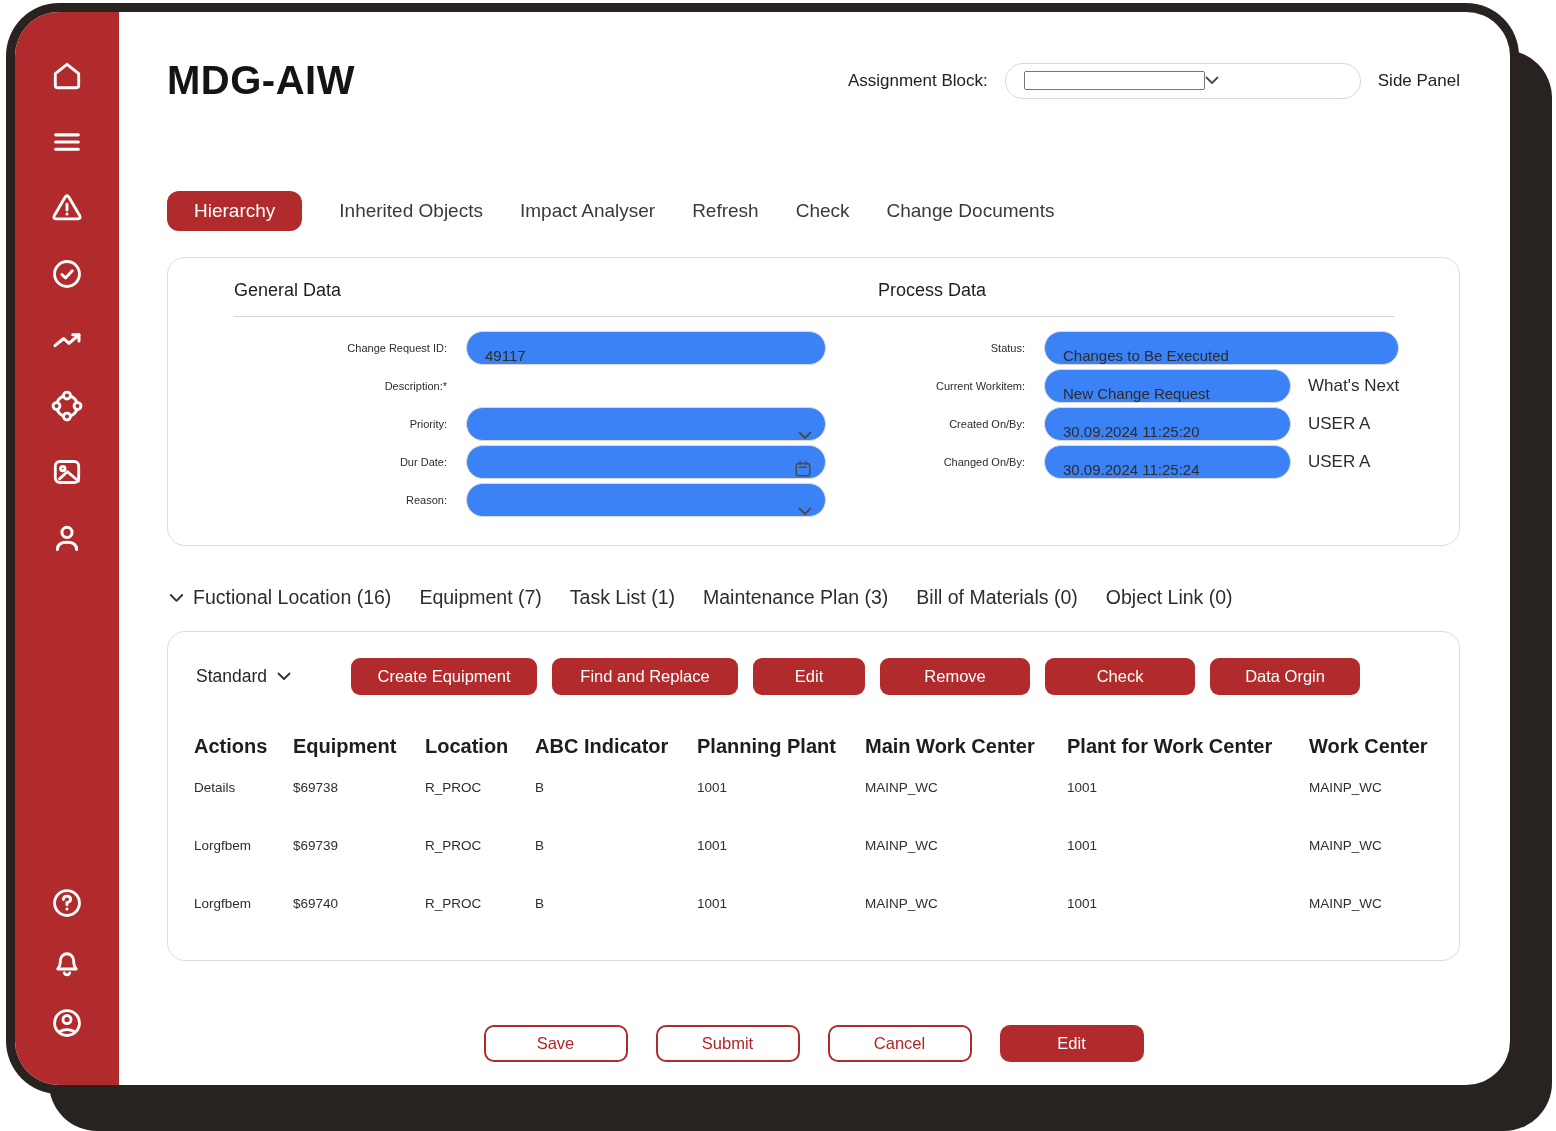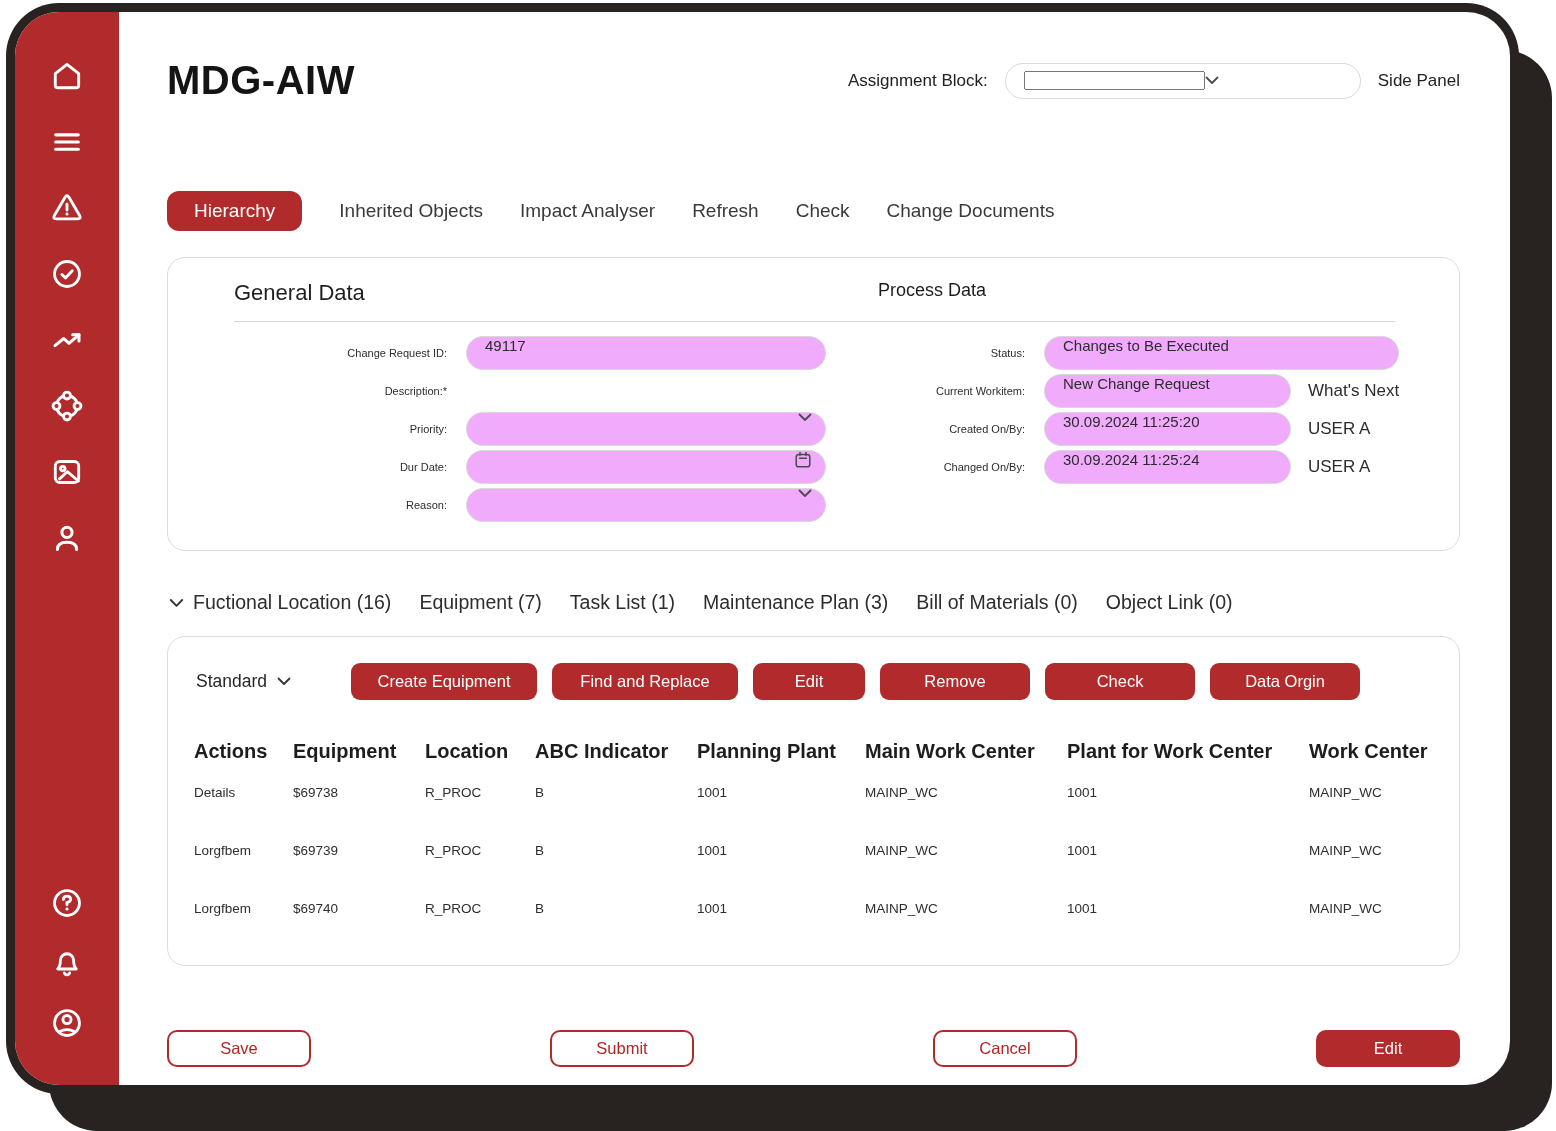--- a/index.html
+++ b/index.html
@@ -58,34 +58,34 @@
   .panel {
     margin-top: 26px;
     border: 1.5px solid #dcdcdc; border-radius: 18px;
     background: #fff;
   }
   .panel.form-panel { padding: 22px 0 26px; }
   .panel-hd {
     display: flex; margin: 0 64px 0 66px;
     padding-bottom: 15px; border-bottom: 1.5px solid #d6d6d6;
   }
-  .panel-hd .hd-left { flex: 0 0 644px; font-size: 22px; color: #1e1e1e; }
+  .panel-hd .hd-left { flex: 0 0 644px; font-size: 18px; color: #1e1e1e; }
   .panel-hd .hd-right { font-size: 18px; color: #1e1e1e; }
   .panel-body { display: flex; padding-top: 12px; }
   .col-left { flex: 0 0 710px; }
   .col-right { flex: 1; }
   .frow { display: flex; align-items: center; height: 38px; }
   .frow .flabel {
     flex: 0 0 298px; text-align: right; padding-right: 19px;
     font-size: 11px; color: #2c2c2c; white-space: nowrap;
   }
   .col-right .frow .flabel { flex: 0 0 166px; }
   .control {
     height: 34px; border: 1.5px solid #d9d9d9; border-radius: 17px;
-    display: flex; align-items: flex-start; padding: 0 13px 0 18px; background: #f0abfc;
+    display: flex; align-items: flex-end; padding: 0 13px 0 18px; background: #3b82f6;
   }
   .control input {
     border: none; outline: none; background: transparent;
     flex: 1; min-width: 0; font-size: 15px; color: #2c2c2c;
     font-family: "Liberation Sans", sans-serif;
   }
   .w360 { width: 360px; }
   .w355 { width: 355px; }
   .w247 { width: 247px; }
   .suffix { margin-left: 17px; font-size: 17px; color: #2c2c2c; white-space: nowrap; }
@@ -115,21 +115,21 @@
     align-items: center;
   }
   .thead { margin-top: 40px; }
   .thead .th { font-size: 20px; font-weight: 700; color: #1d1d1d; white-space: nowrap; }
   .trow { height: 58px; }
   .trow:first-of-type { margin-top: 8px; }
   .trow .td { font-size: 13.5px; color: #2e2e2e; white-space: nowrap; }
   .trow .td.action { cursor: pointer; }
 
   
-  .footer { margin-top: 64px; display: flex; justify-content: space-between; gap: 28px; }
+  .footer { margin-top: 64px; display: flex; justify-content: center; gap: 28px; }
   .fbtn {
     height: 37px; border-radius: 10px; font-size: 16.5px;
     font-family: "Liberation Sans", sans-serif;
     display: flex; align-items: center; justify-content: center;
     cursor: pointer; background: #fff;
     border: 2px solid #b12b2c; color: #b42525; width: 144px;
   }
   .fbtn.wide { width: 206px; }
   .fbtn.filled { background: #b12b2c; color: #fff; border-color: #b12b2c; }
 

